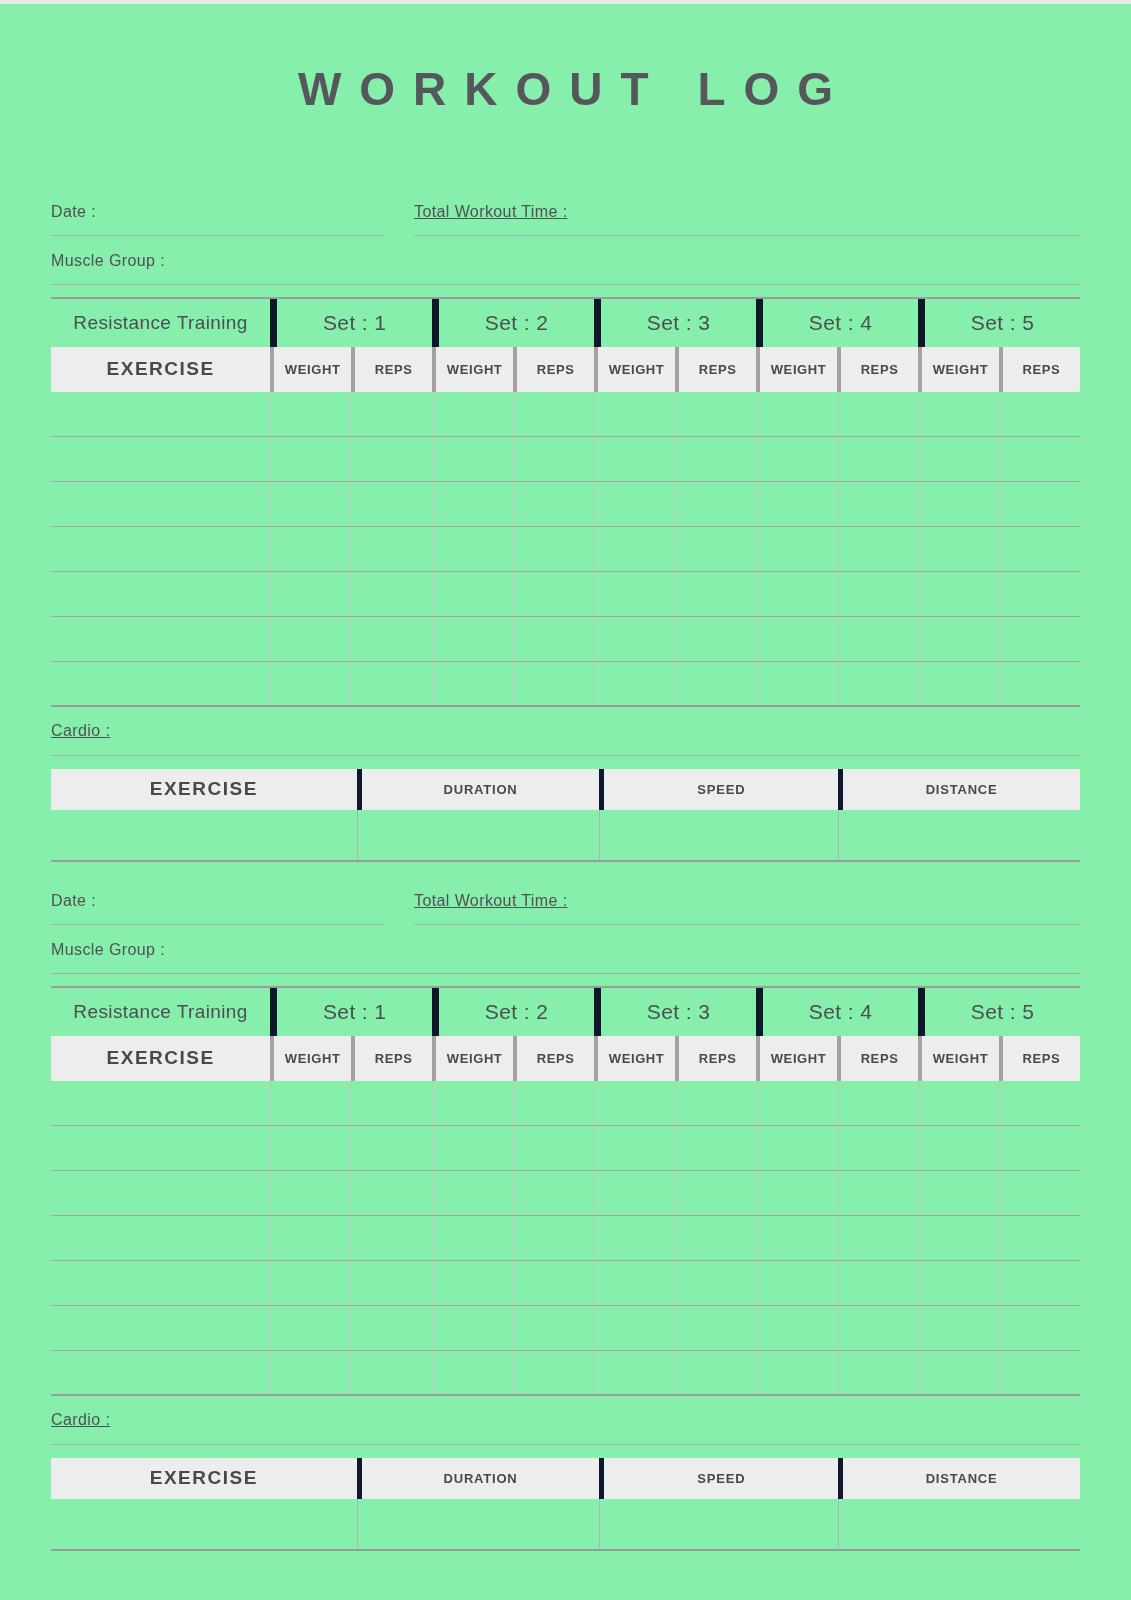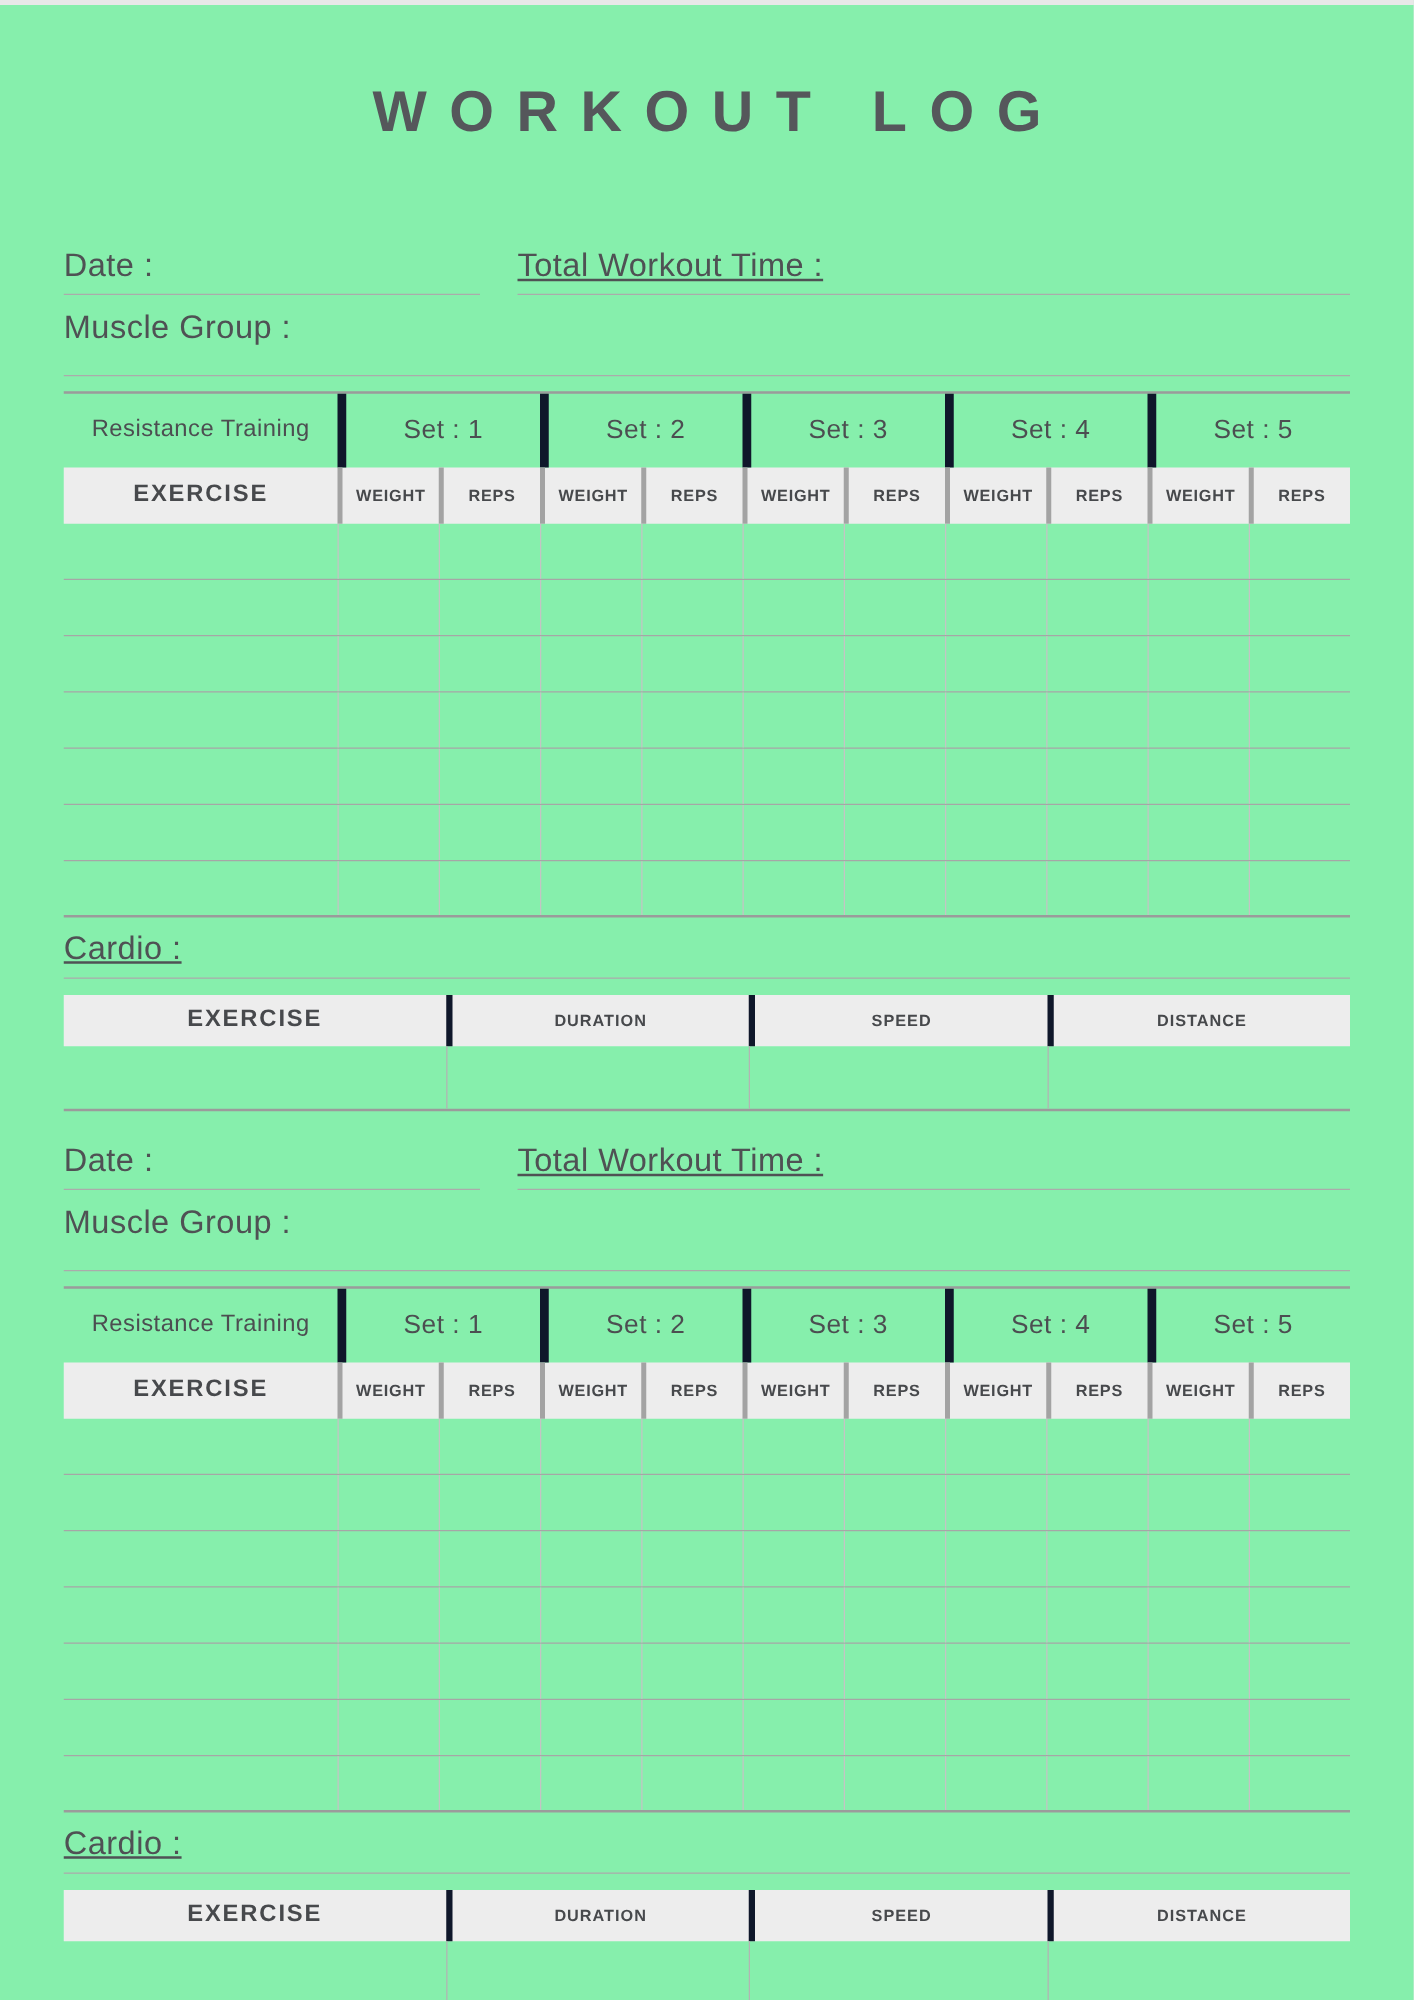--- a/index.html
+++ b/index.html
@@ -22,36 +22,36 @@
     letter-spacing:18px;
     text-indent:18px;
     color:#55575b;
     line-height:1.3;
   }
   
   .fields { margin-top:77px; }
   .section-2 .fields { margin-top:24px; }
   .field-row { display:flex; }
   .field {
-    font-size:26px;
+    font-size:16px;
     letter-spacing:0.4px;
     color:#4f5154;
     padding-bottom:8px;
     border-bottom:1.6px solid #ababab;
     line-height:30px;
   }
   .field--date { width:333px; margin-right:30px; }
   .field--twt  { flex:1;text-decoration:underline; }
-  .field--muscle { margin-top:10px; padding-bottom:24px; }
+  .field--muscle { margin-top:10px; padding-bottom:8px; }
   
   .res-table { margin-top:12px; border-top:2px solid #9b9b9b; }
   .res-sethead {
     display:grid;
     grid-template-columns:21.3% repeat(5, 1fr);
-    height:59px;
+    height:48px;
   }
   .res-sethead .cell {
     display:flex; align-items:center; justify-content:center;
     font-size:21px; color:#4c4e51; letter-spacing:0.4px;
     border-left:7px solid #0f172a;
   }
   .res-sethead .cell.corner { border-left:none; font-size:19px; }
   .res-band {
     display:grid;
     grid-template-columns:21.3% repeat(10, 1fr);

